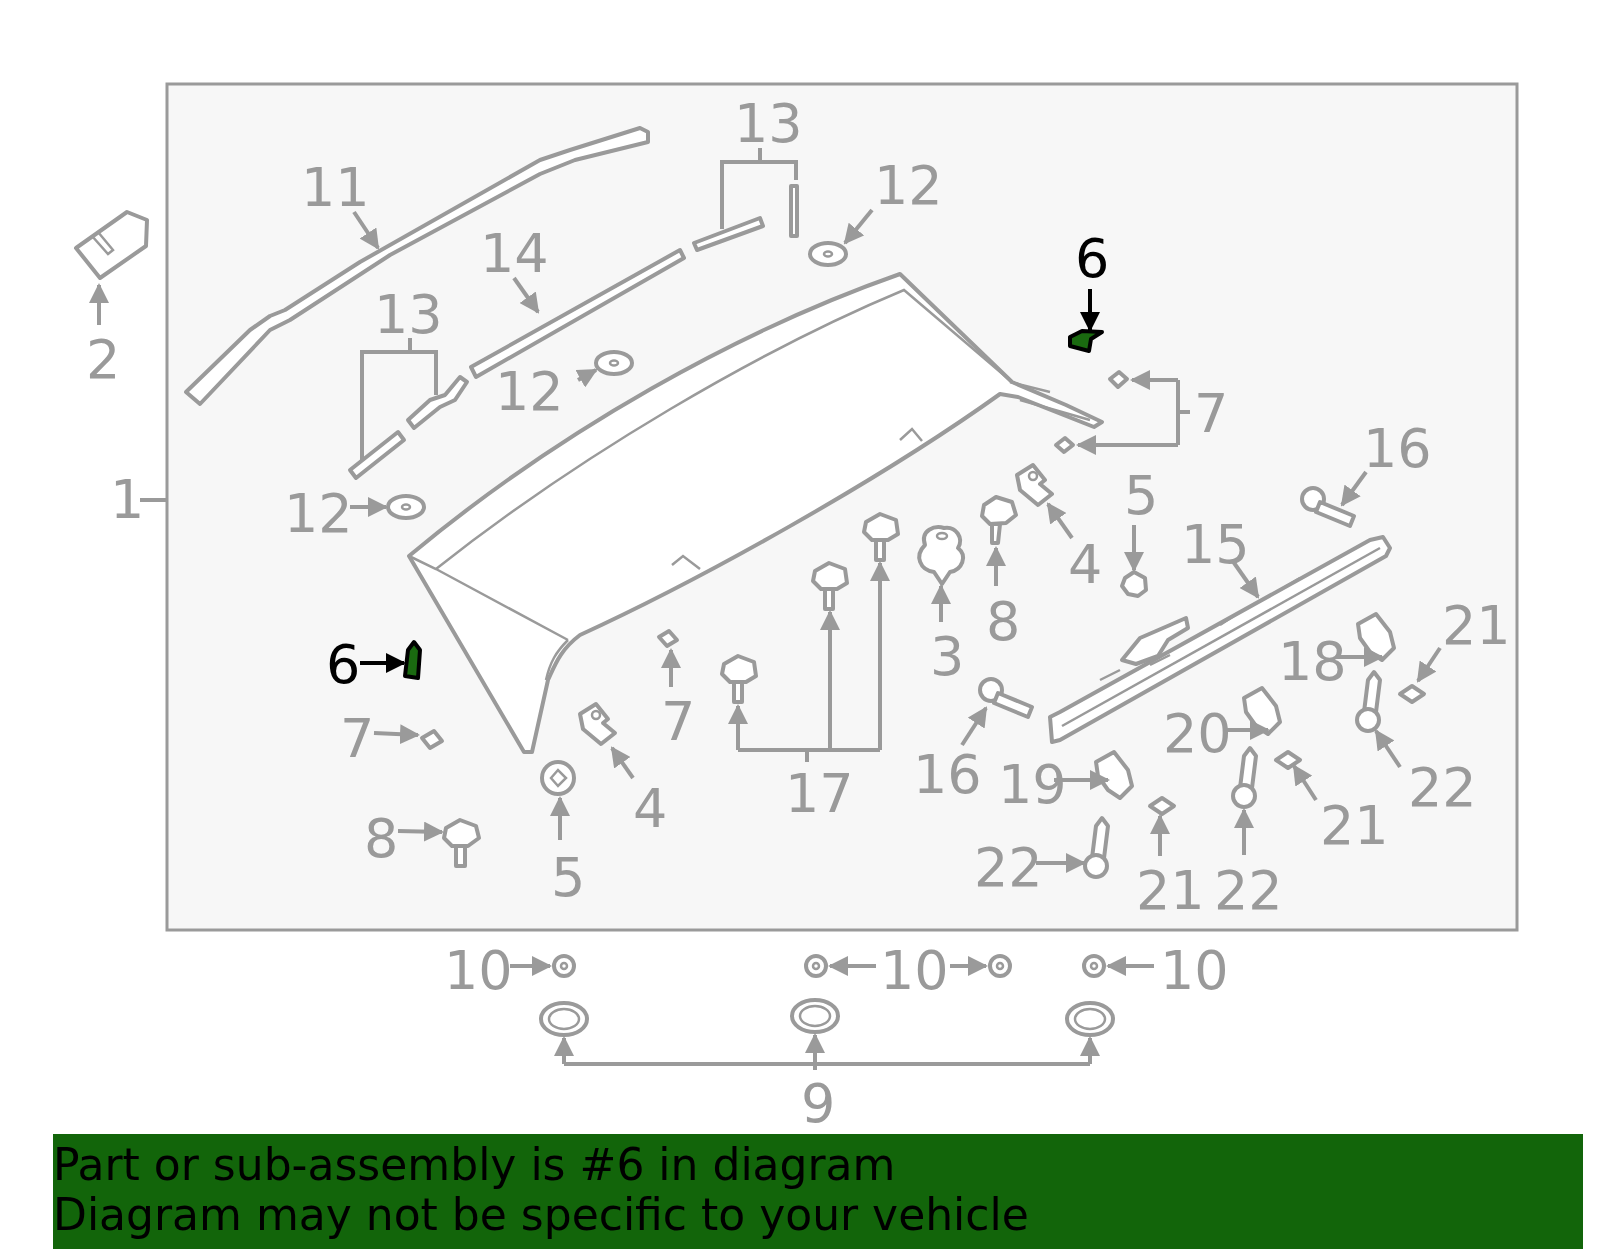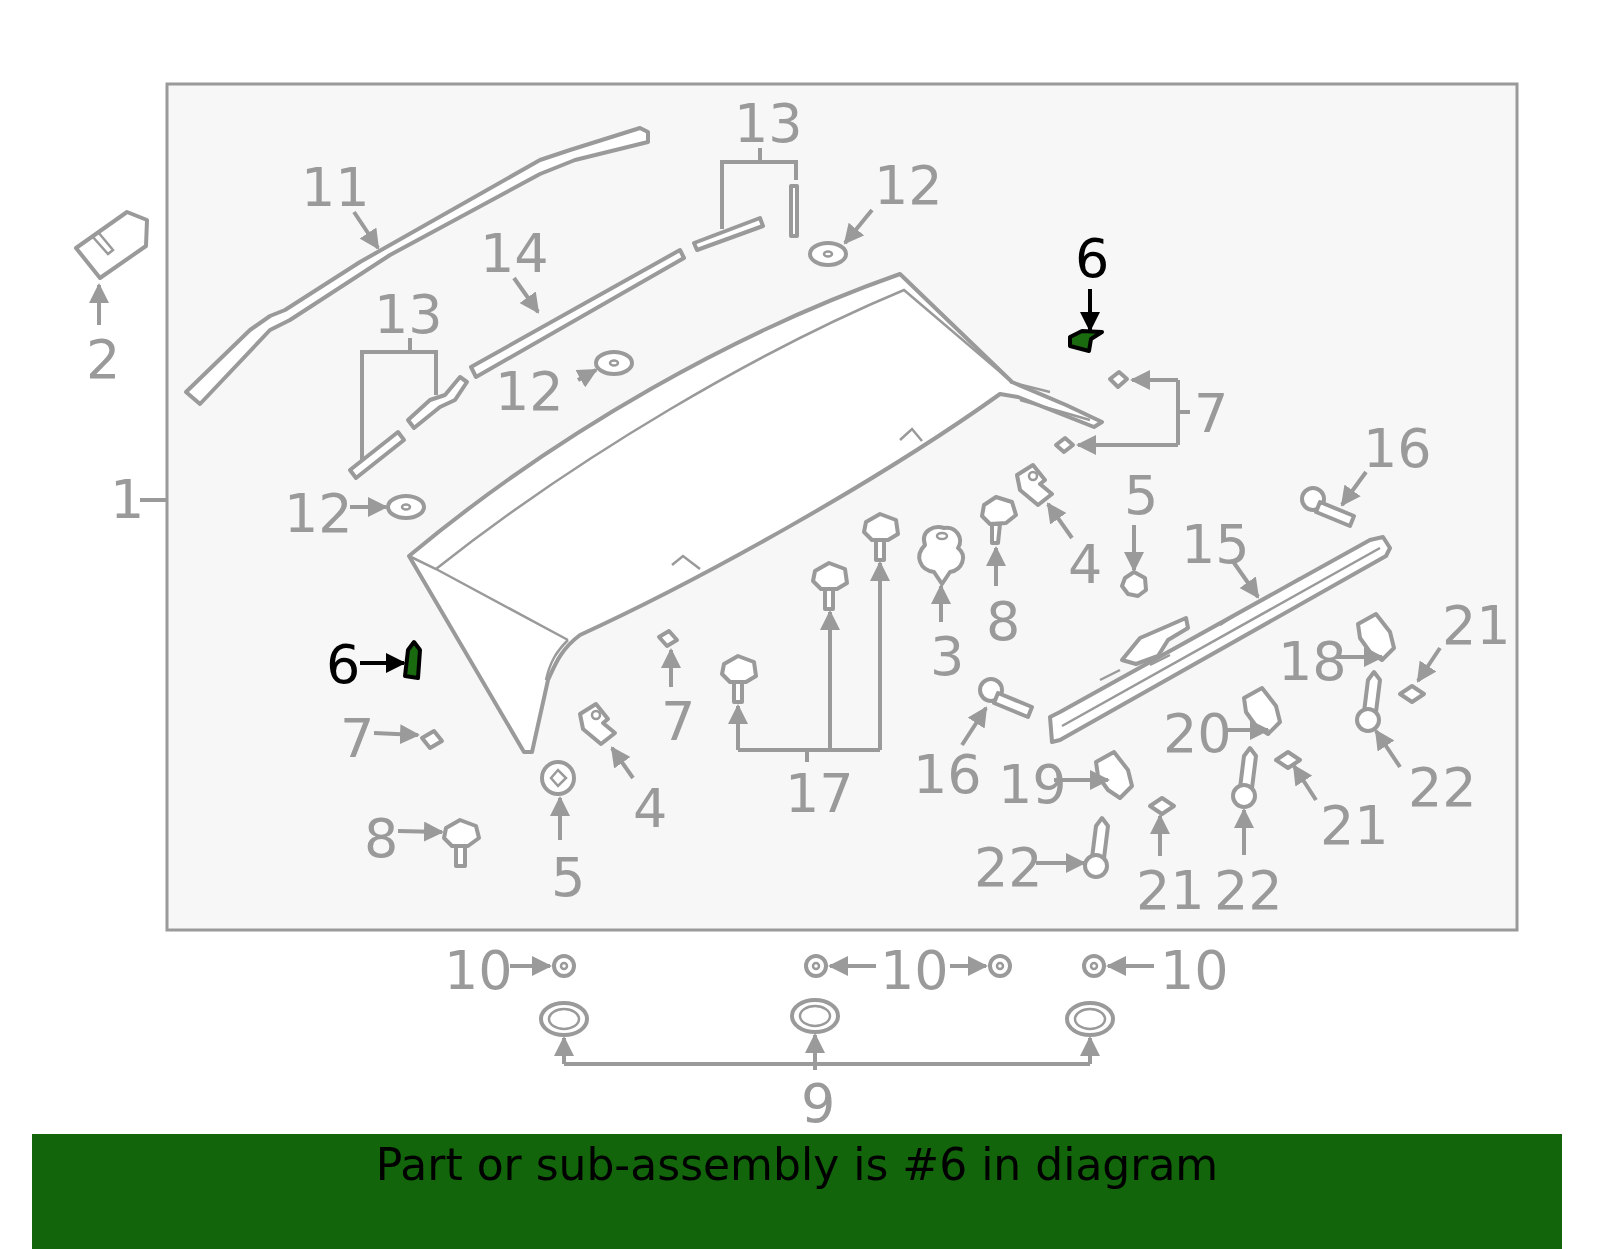--- a/index.html
+++ b/index.html
@@ -5,21 +5,21 @@
   html, body { margin: 0; padding: 0; background: #ffffff; }
   body { width: 1600px; height: 1249px; position: relative; overflow: hidden; font-family: "DejaVu Sans", sans-serif; }
   #diagram { position: absolute; left: 0; top: 0; width: 1600px; height: 1249px; }
   .lbl { font-family: "DejaVu Sans", sans-serif; font-size: 54px; fill: #9a9a9a; }
   .lbl-hl { fill: #000000; }
   .ln { stroke: #9a9a9a; stroke-width: 4; fill: none; }
   .part { stroke: #9a9a9a; stroke-width: 4; fill: #ffffff; stroke-linejoin: round; }
   .thin { stroke: #9a9a9a; stroke-width: 2.5; fill: none; }
   .hl-part { stroke: #000; stroke-width: 4; fill: #1a6a10; stroke-linejoin: round; }
   .hl-ln { stroke: #000; stroke-width: 4; fill: none; }
-  #banner { position: absolute; left: 32px; top: 1134px; width: 1530px; height: 115px; background: #12650a; color: #000; text-align: center; font-family: "DejaVu Sans", sans-serif; font-size: 44px; line-height: 50px; padding-top: 6px; box-sizing: border-box; }
+  #banner { position: absolute; left: 53px; top: 1134px; width: 1530px; height: 115px; background: #12650a; color: #000; font-family: "DejaVu Sans", sans-serif; font-size: 44px; line-height: 50px; padding-top: 6px; box-sizing: border-box; }
   #banner div { white-space: nowrap; }
 </style>
 </head>
 <body>
 
 <svg id="diagram" viewBox="0 0 1600 1249" xmlns="http://www.w3.org/2000/svg">
   <defs>
     <marker id="ah" viewBox="0 0 10 10" refX="9" refY="5" markerWidth="5" markerHeight="5" orient="auto">
       <path d="M0,0 L10,5 L0,10 z" fill="#9a9a9a"></path>
     </marker>
@@ -291,13 +291,14 @@
   <text class="lbl" x="1442" y="644">21</text>
   <text class="lbl" x="1320" y="844">21</text>
   <text class="lbl" x="1136" y="909">21</text>
   <text class="lbl" x="1408" y="806">22</text>
   <text class="lbl" x="1214" y="909">22</text>
   <text class="lbl" x="974" y="886">22</text>
 </svg>
 
 <div id="banner">
   <div>Part or sub-assembly is #6 in diagram</div>
+  <div>Diagram may not be specific to your vehicle</div>
 </div>
 
 </body></html>

